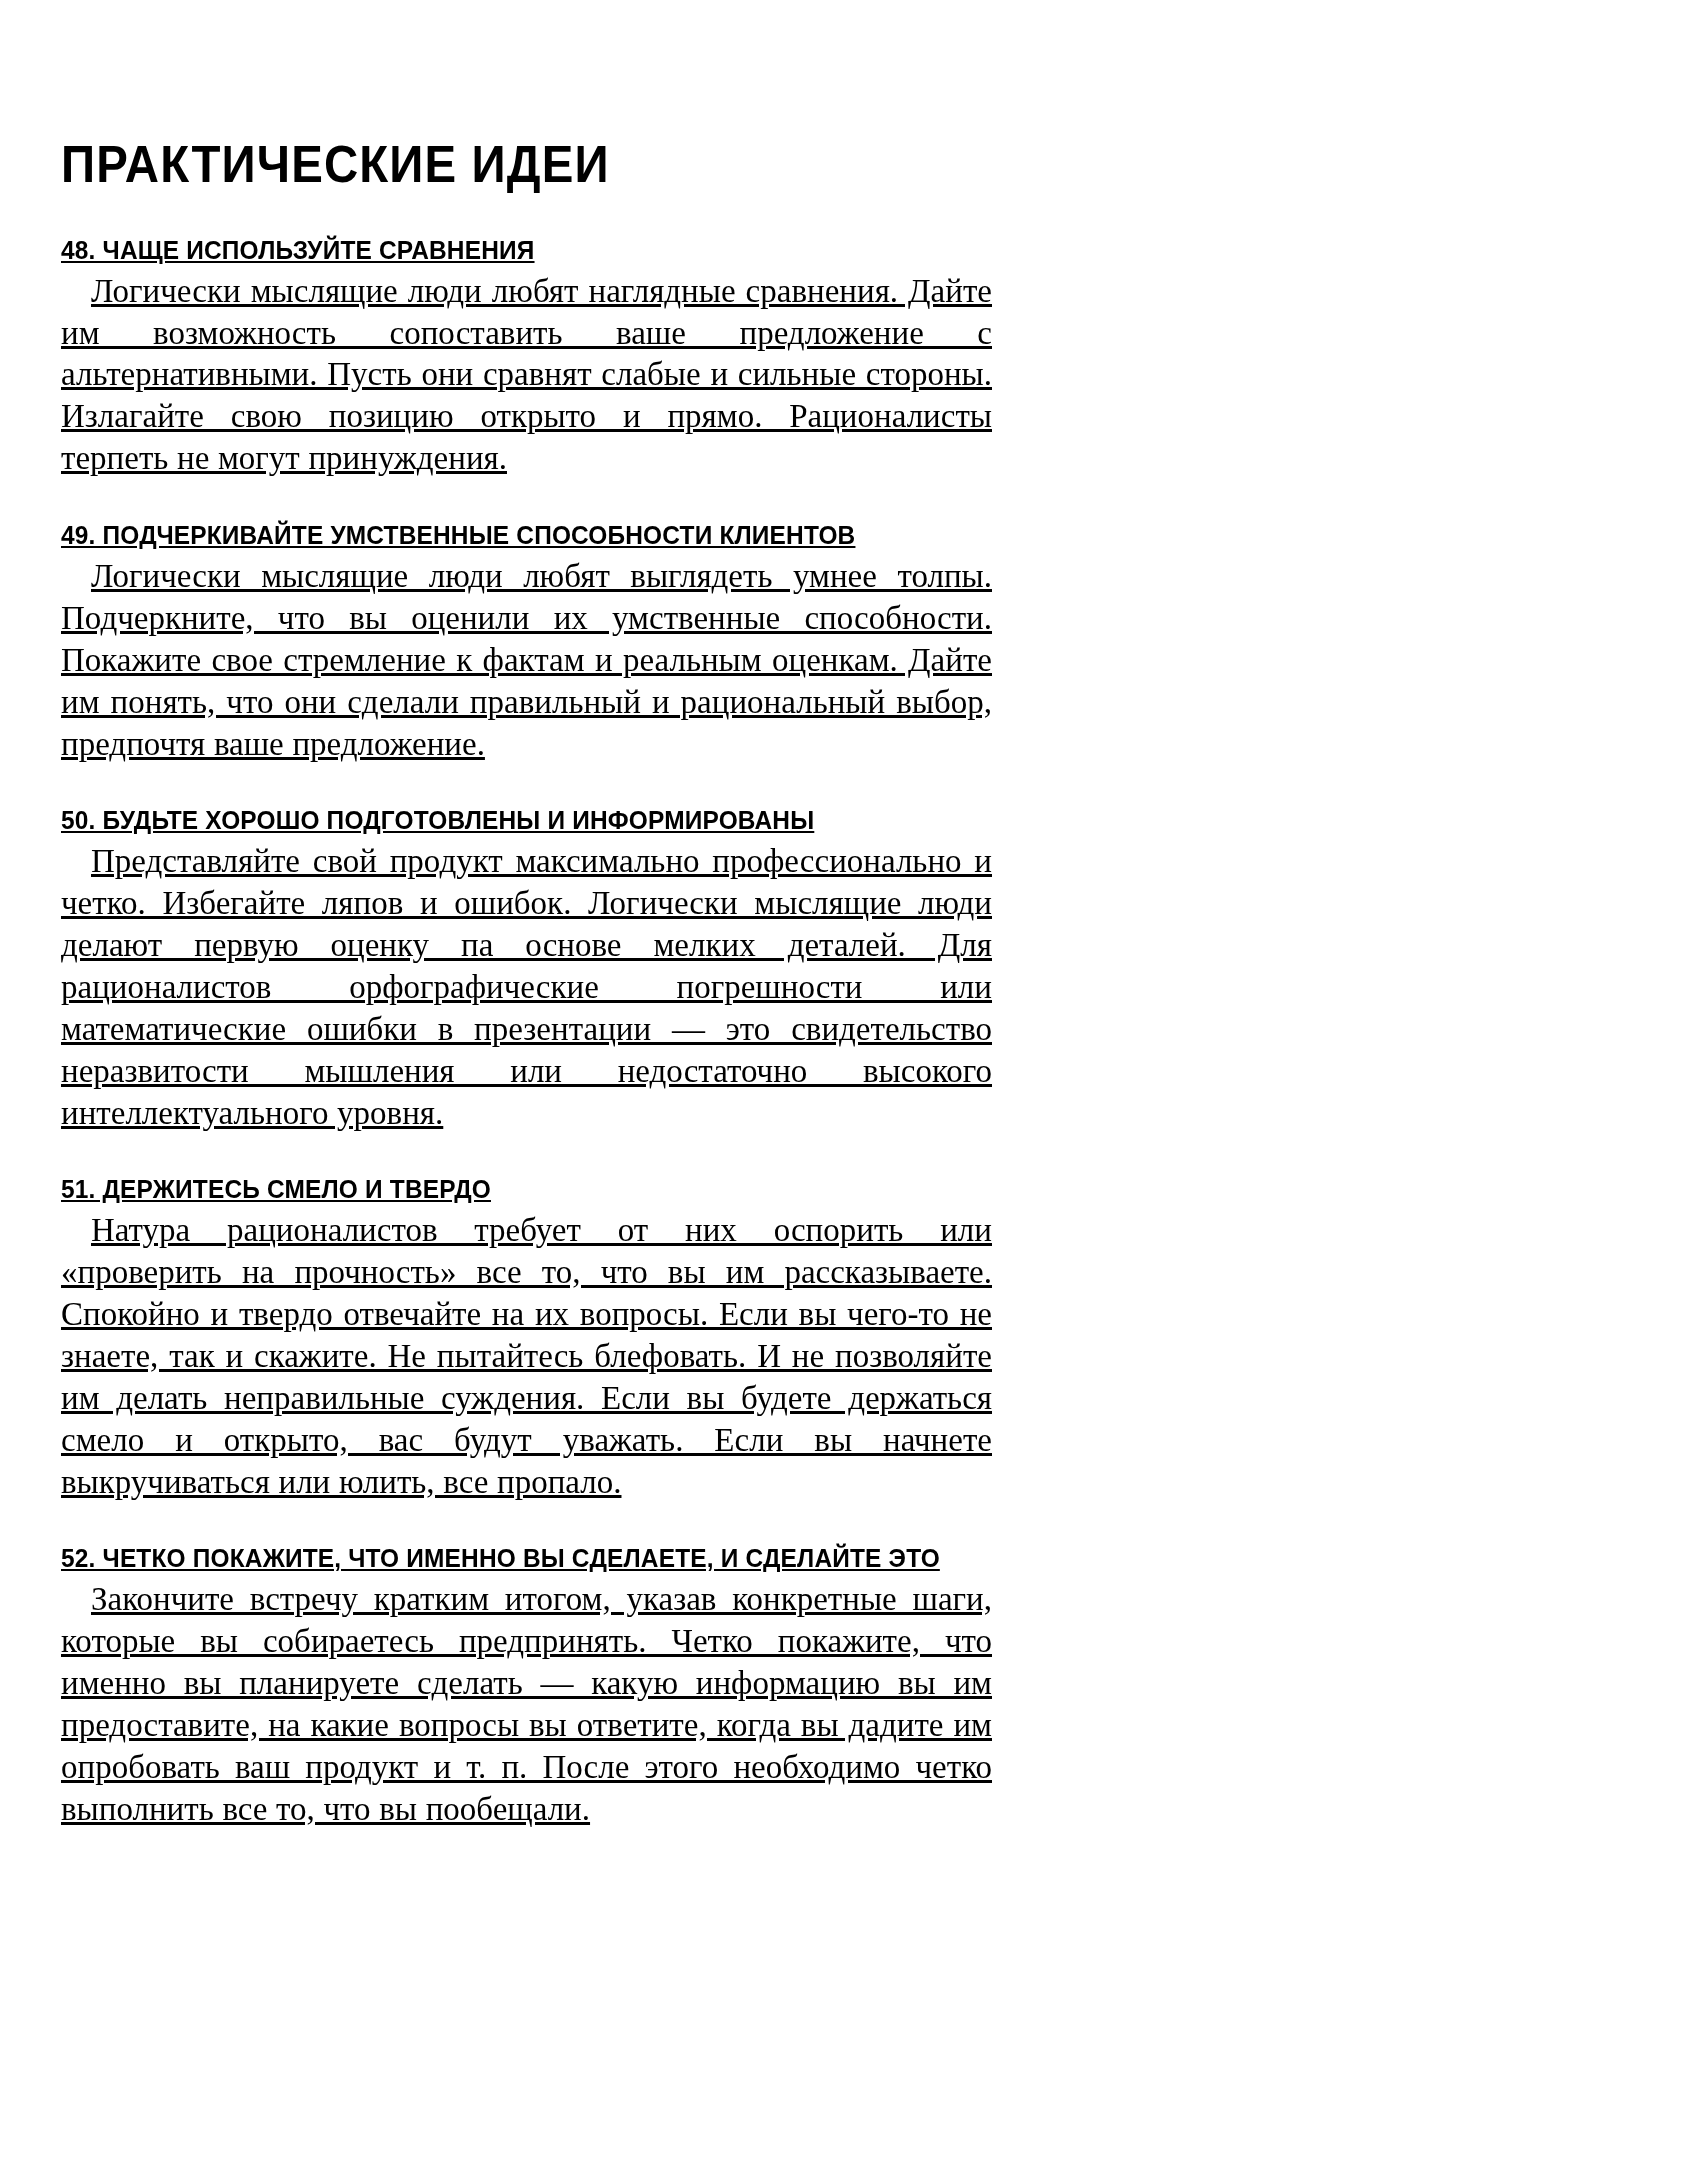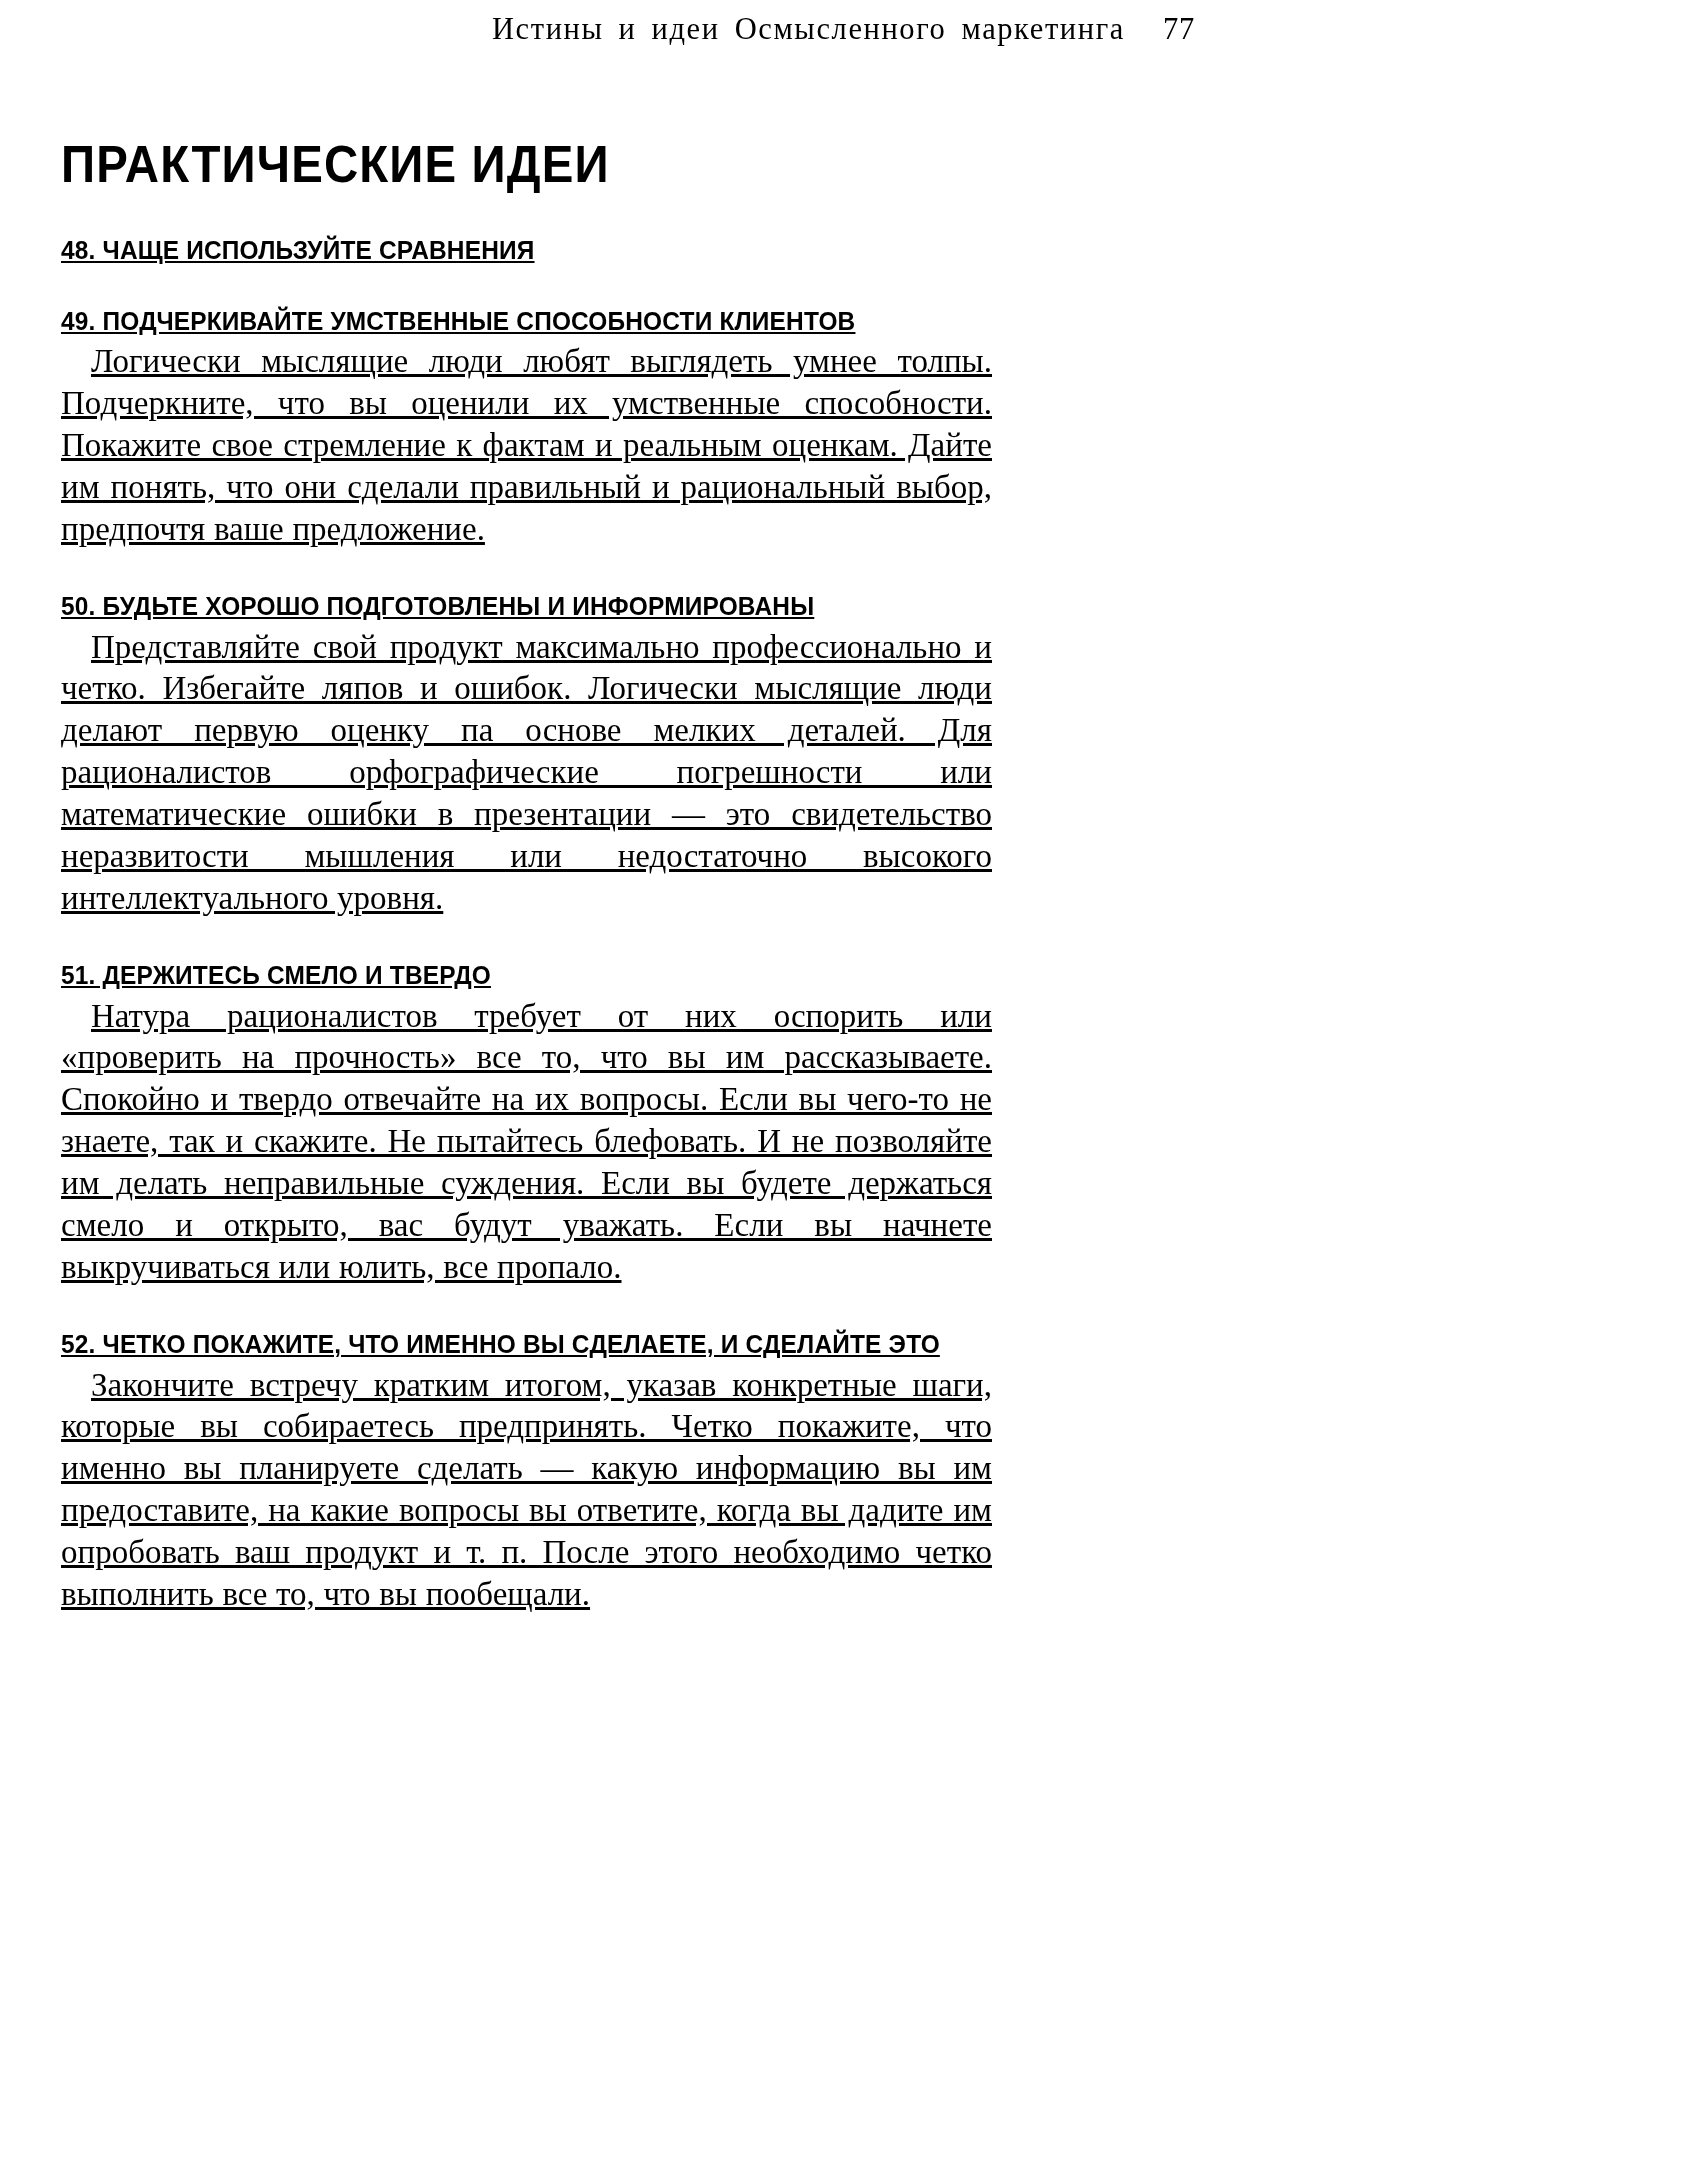--- a/index.html
+++ b/index.html
@@ -97,30 +97,28 @@
   
   .entry-body {
     word-spacing: 0.4px;
   }
 </style>
 </head>
 <body>
 
 <div class="page">
 
-  <div class="running-head">
-    <span class="rh-title">Истины и идеи Осмысленного маркетинга</span><span class="rh-page">77</span>
-  </div>
 
   <h1 class="page-title">ПРАКТИЧЕСКИЕ ИДЕИ</h1>
 
   <div class="content">
 
     <section class="entry">
       <h2 class="entry-heading">48. ЧАЩЕ ИСПОЛЬЗУЙТЕ СРАВНЕНИЯ</h2>
+      <p class="entry-body">Логически мыслящие люди любят наглядные сравнения. Дайте им возможность сопоставить ваше предложение с альтернативными. Пусть они сравнят слабые и сильные стороны. Излагайте свою позицию открыто и прямо. Рационалисты терпеть не могут принуждения.</p>
     </section>
 
     <section class="entry">
       <h2 class="entry-heading">49. ПОДЧЕРКИВАЙТЕ УМСТВЕННЫЕ СПОСОБНОСТИ КЛИЕНТОВ</h2>
       <p class="entry-body">Логически мыслящие люди любят выглядеть умнее толпы. Подчеркните, что вы оценили их умственные способности. Покажите свое стремление к фактам и реальным оценкам. Дайте им понять, что они сделали правильный и рациональный выбор, предпочтя ваше предложение.</p>
     </section>
 
     <section class="entry">
       <h2 class="entry-heading">50. БУДЬТЕ ХОРОШО ПОДГОТОВЛЕНЫ И ИНФОРМИРОВАНЫ</h2>
       <p class="entry-body">Представляйте свой продукт максимально профессионально и четко. Избегайте ляпов и ошибок. Логически мыслящие люди делают первую оценку па основе мелких деталей. Для рационалистов орфографические погрешности или математические ошибки в презентации — это свидетельство неразвитости мышления или недостаточно высокого интеллектуального уровня.</p>

